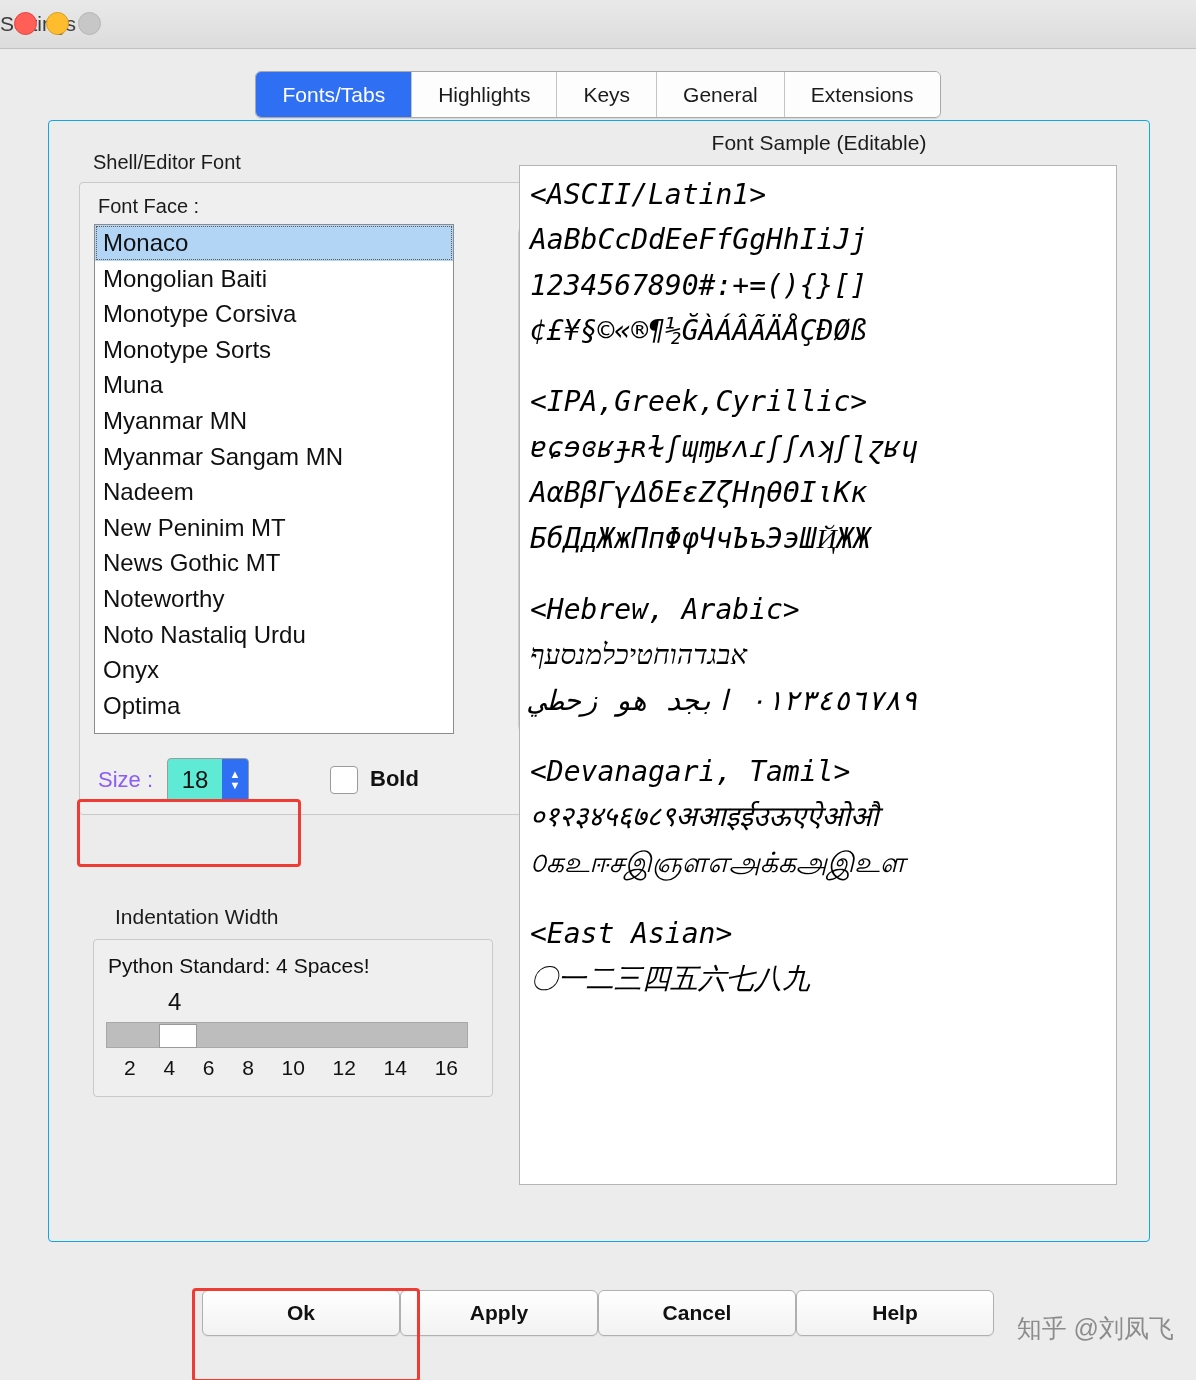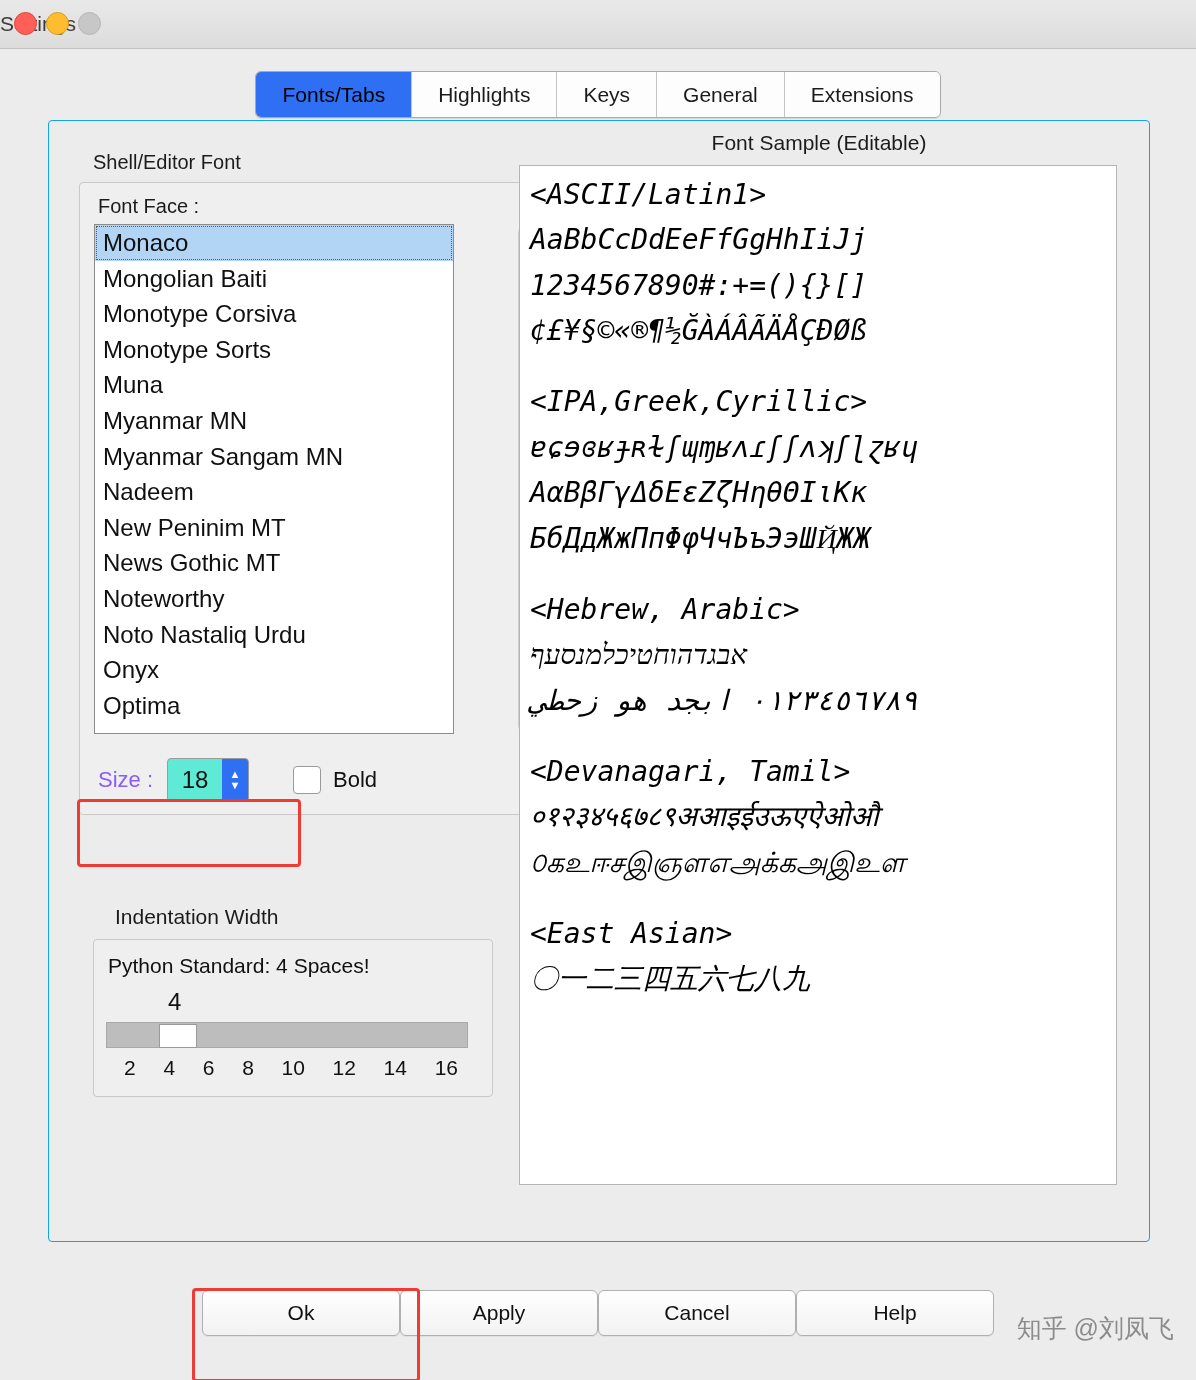--- a/index.html
+++ b/index.html
@@ -65,21 +65,21 @@
     font-size: 21px;
     color: #1b1b1b;
     background: #fdfdfd;
     border-right: 1px solid #c4c4c4;
     line-height: 1.2;
     cursor: default;
   }
   .tab:last-child { border-right: none; }
   .tab.active {
     background: #2f6ff4;
-    color: #000000;
+    color: #ffffff;
   }
 
   
   .panel {
     position: absolute;
     left: 48px;
     top: 120px;
     width: 1100px;
     height: 1120px;
     background: #ececec;
@@ -192,22 +192,22 @@
     color: #fff;
     align-items: center;
     justify-content: center;
   }
   .spin-btns span {
     font-size: 11px;
     line-height: 11px;
   }
   .checkwrap {
     display: flex;
-    align-items: center;
-    margin-left: 44px;
+    margin-left: 81px;
+    font-weight: bold;
   }
   .checkbox {
     width: 26px;
     height: 26px;
     border: 1px solid #9a9a9a;
     border-radius: 4px;
     background: #fff;
     margin-right: 12px;
   }
   .check-label { font-size: 22px; color: #111; }
@@ -304,20 +304,21 @@
   .sample-gap { height: 26px; }
 
   
   .buttons {
     position: absolute;
     left: 0;
     top: 1290px;
     width: 1196px;
     display: flex;
     justify-content: center;
+    font-weight: bold;
   }
   .btn {
     width: 196px;
     height: 44px;
     border: 1px solid #b0b0b0;
     border-radius: 6px;
     background: linear-gradient(#ffffff, #f2f2f2);
     font-size: 21px;
     color: #111;
     display: flex;

